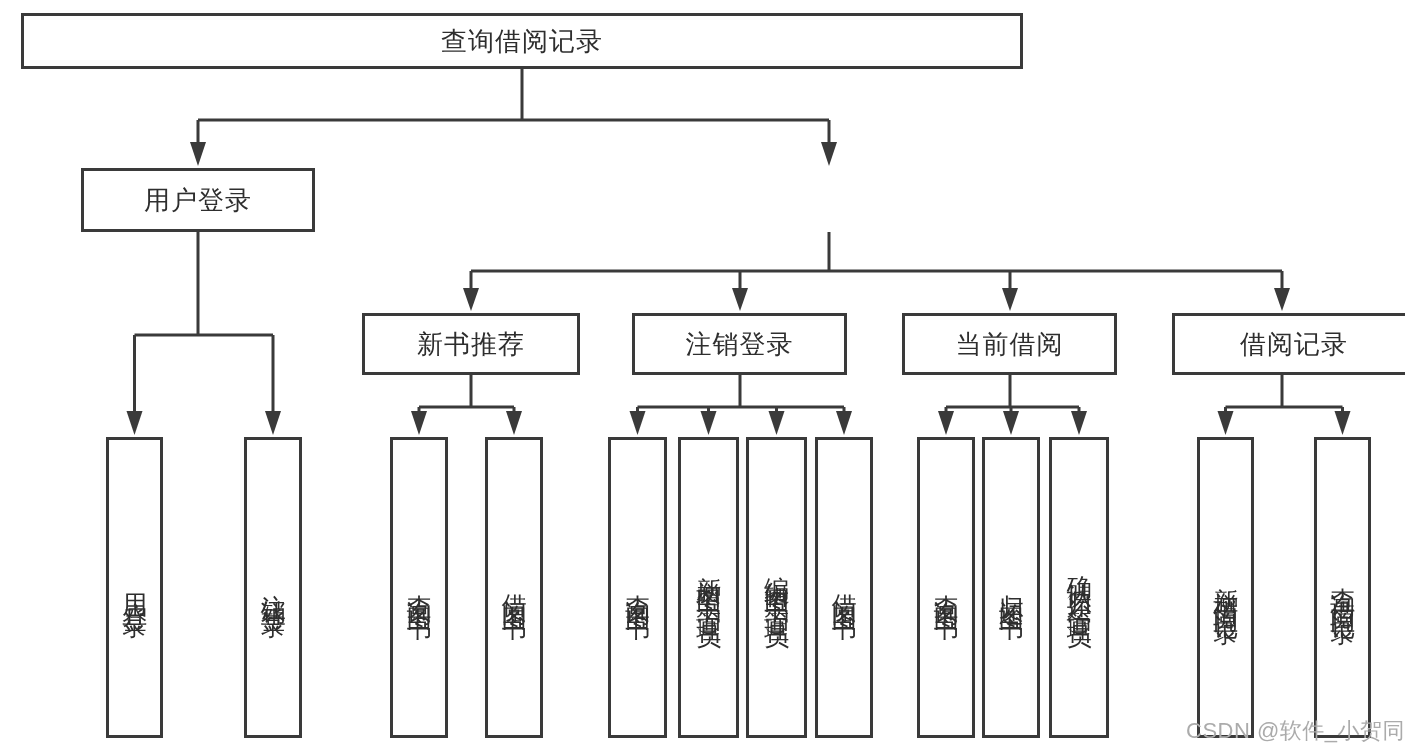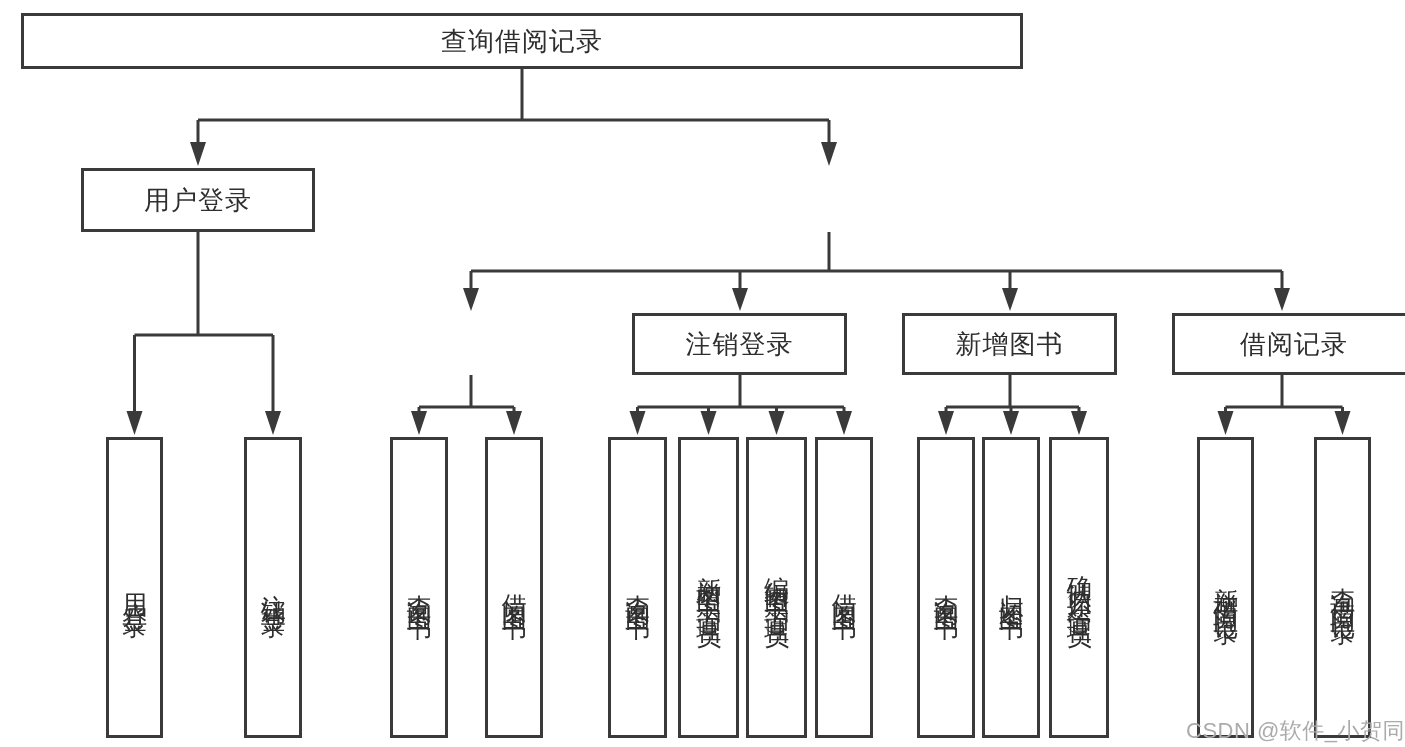--- a/index.html
+++ b/index.html
@@ -96,25 +96,28 @@
   </svg>
 
   <div class="box h-box" style="left:21px;top:13px;width:1002px;height:56px">
     <span>查询借阅记录</span>
   </div>
 
   <div class="box h-box" style="left:81px;top:168px;width:234px;height:64px">
     <span>用户登录</span>
   </div>
 
+  <div class="box h-box" style="left:362px;top:313px;width:218px;height:62px">
+    <span>新书推荐</span>
+  </div>
   <div class="box h-box" style="left:632px;top:313px;width:215px;height:62px">
     <span>注销登录</span>
   </div>
   <div class="box h-box" style="left:902px;top:313px;width:215px;height:62px">
-    <span>新增图书</span>
+    <span>当前借阅</span>
   </div>
   <div class="box h-box" style="left:1172px;top:313px;width:244px;height:62px">
     <span>借阅记录</span>
   </div>
 
   <div class="box v-box" style="left:106px;width:57px">
     <span class="v-text">用户登录</span>
   </div>
   <div class="box v-box" style="left:244px;width:58px">
     <span class="v-text">注销登录</span>

